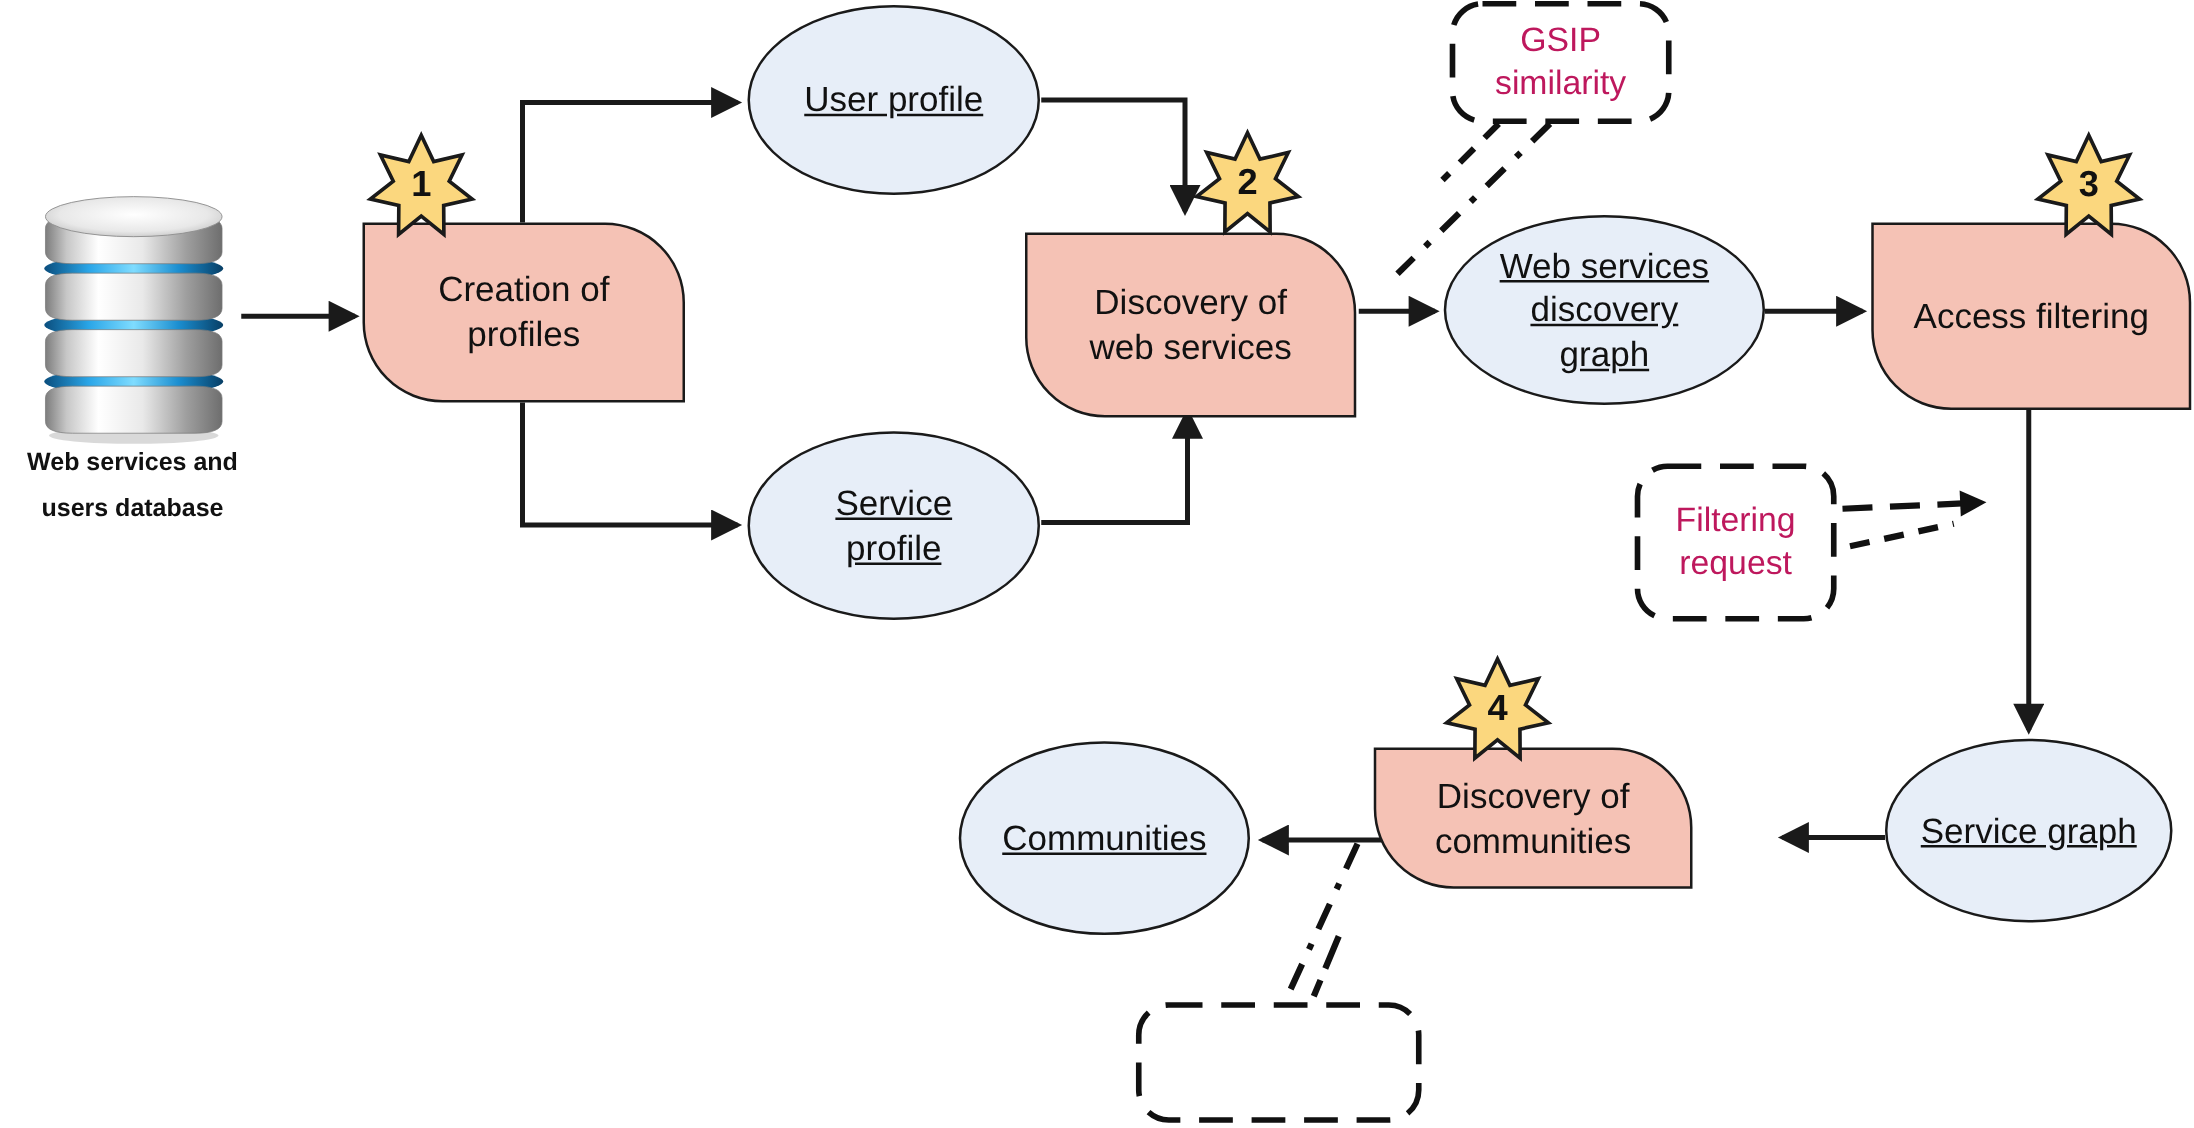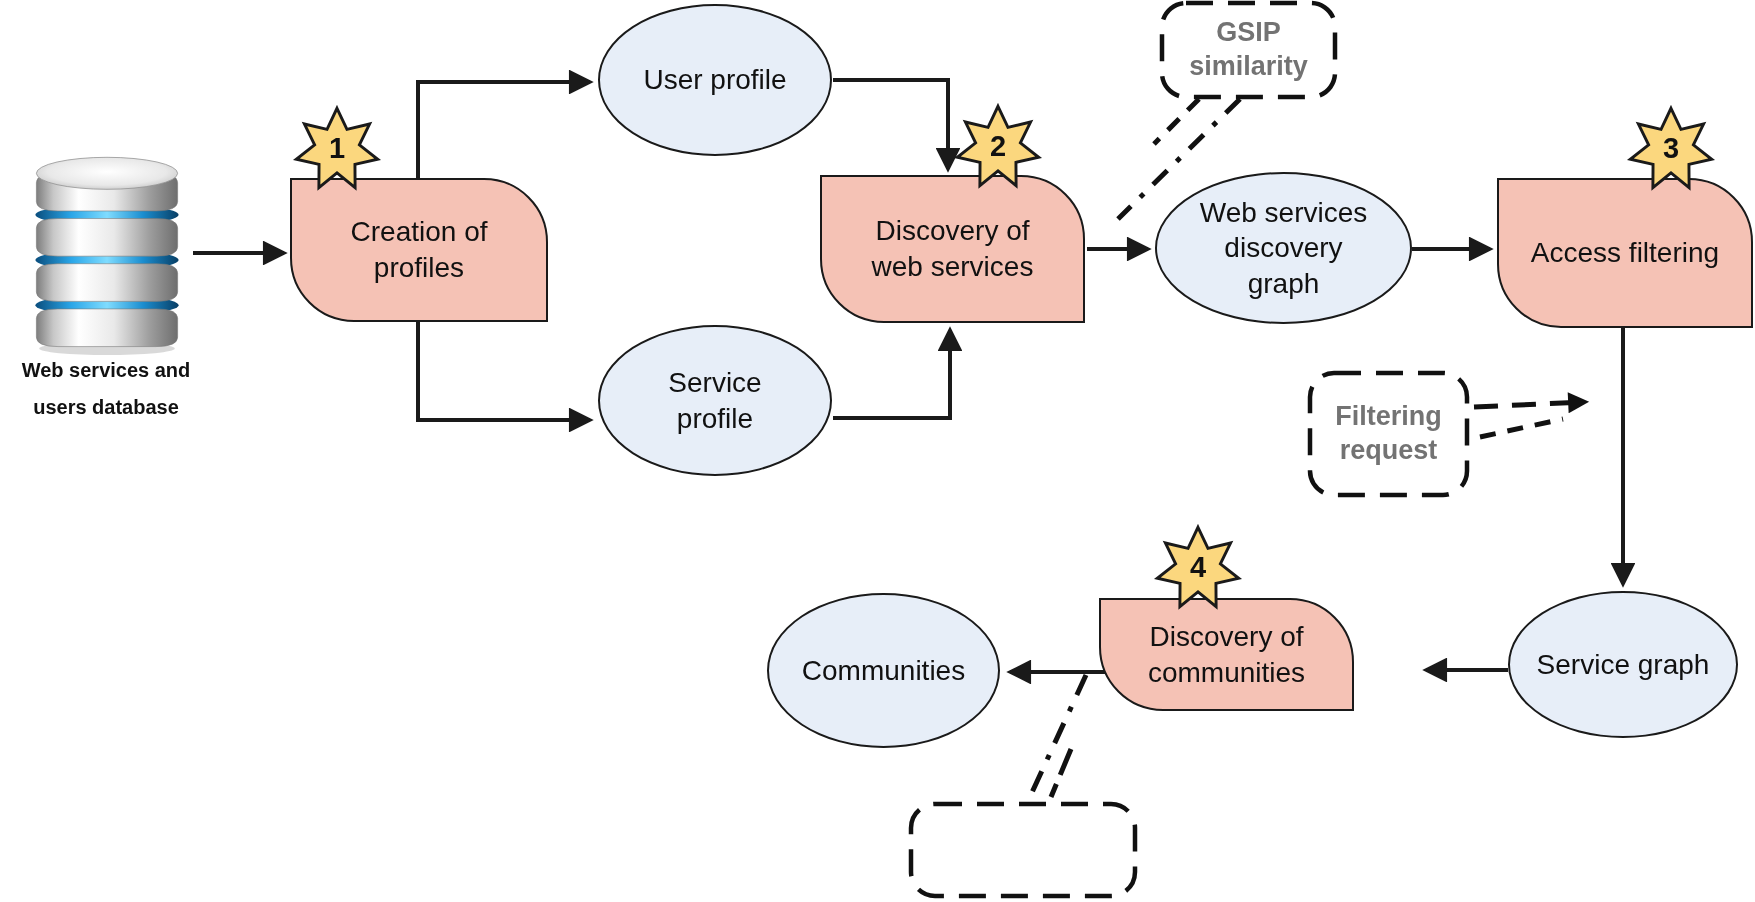--- a/index.html
+++ b/index.html
@@ -15,33 +15,34 @@
   }
   .process{
     background:var(--process-fill,#f5c2b5);
     border:2.5px solid var(--stroke,#1a1a1a);
     border-radius:0 64px 0 64px;
   }
   .entity{
     background:var(--entity-fill,#e7eef8);
     border:2.5px solid var(--stroke,#1a1a1a);
     border-radius:50%;
+    text-decoration:underline;
   }
   .node>span{display:inline-block;}
   .star-badge{position:absolute;z-index:3;width:96px;height:96px;}
   .star-badge svg{position:absolute;left:0;top:0;width:96px;height:96px;}
   .star-badge .num{
     position:absolute;left:0;top:0;width:96px;height:96px;
     display:flex;align-items:center;justify-content:center;
     font-size:29px;font-weight:bold;transform:translateY(-2px);
   }
   .callout{
     position:absolute;z-index:3;box-sizing:border-box;
     display:flex;align-items:center;justify-content:center;text-align:center;
-    font-size:27px;font-weight:bold;line-height:1.25;color:#737373;
+    font-size:27px;font-weight:normal;line-height:1.25;color:#be185d;
   }
   .db-label{
     position:absolute;z-index:2;text-align:center;
     font-size:20px;font-weight:bold;line-height:37px;color:#111;
   }
   .db-icon-wrap{position:absolute;z-index:2;}
 </style>
 </head>
 <body>
 
@@ -120,34 +121,34 @@
       <path d="M15,152 Q15,142 38,142 L142,142 Q165,142 165,152 L165,172 Q165,182 142,182 L38,182 Q15,182 15,172 Z" fill="url(#gSilver)" stroke="#777" stroke-width="0.6"></path>
       <path d="M15,200 Q15,190 38,190 L142,190 Q165,190 165,200 L165,220 Q165,230 142,230 L38,230 Q15,230 15,220 Z" fill="url(#gSilver)" stroke="#777" stroke-width="0.6"></path>
       <ellipse cx="90" cy="46" rx="75" ry="17" fill="url(#gTop)" stroke="#8f8f8f" stroke-width="0.8"></ellipse>
     </svg>
   </div>
   <div class="db-label" style="left:0px;top:352px;width:212px">Web services and users database</div>
 
   <div class="node process" style="left:290px;top:178px;width:258px;height:144px">
     <span style="max-width:170px">Creation of profiles</span>
   </div>
-  <div class="node process" style="left:820px;top:175px;width:265px;height:148px">
+  <div class="node process" style="left:820px;top:186px;width:265px;height:148px">
     <span style="max-width:185px">Discovery of web services</span>
   </div>
   <div class="node process" style="left:1497px;top:178px;width:256px;height:150px">
     <span style="max-width:220px">Access filtering</span>
   </div>
   <div class="node process" style="left:1099px;top:598px;width:255px;height:113px">
     <span style="max-width:180px">Discovery of communities</span>
   </div>
 
   <div class="node entity" style="left:598px;top:4px;width:234px;height:152px">
     <span style="max-width:200px">User profile</span>
   </div>
-  <div class="node entity" style="left:598px;top:325px;width:234px;height:151px">
+  <div class="node entity" style="left:598px;top:345px;width:234px;height:151px">
     <span style="max-width:110px">Service profile</span>
   </div>
   <div class="node entity" style="left:1155px;top:172px;width:257px;height:152px">
     <span style="max-width:175px">Web services discovery graph</span>
   </div>
   <div class="node entity" style="left:1508px;top:591px;width:230px;height:147px">
     <span style="max-width:210px">Service graph</span>
   </div>
   <div class="node entity" style="left:767px;top:593px;width:233px;height:155px">
     <span style="max-width:200px">Communities</span>

